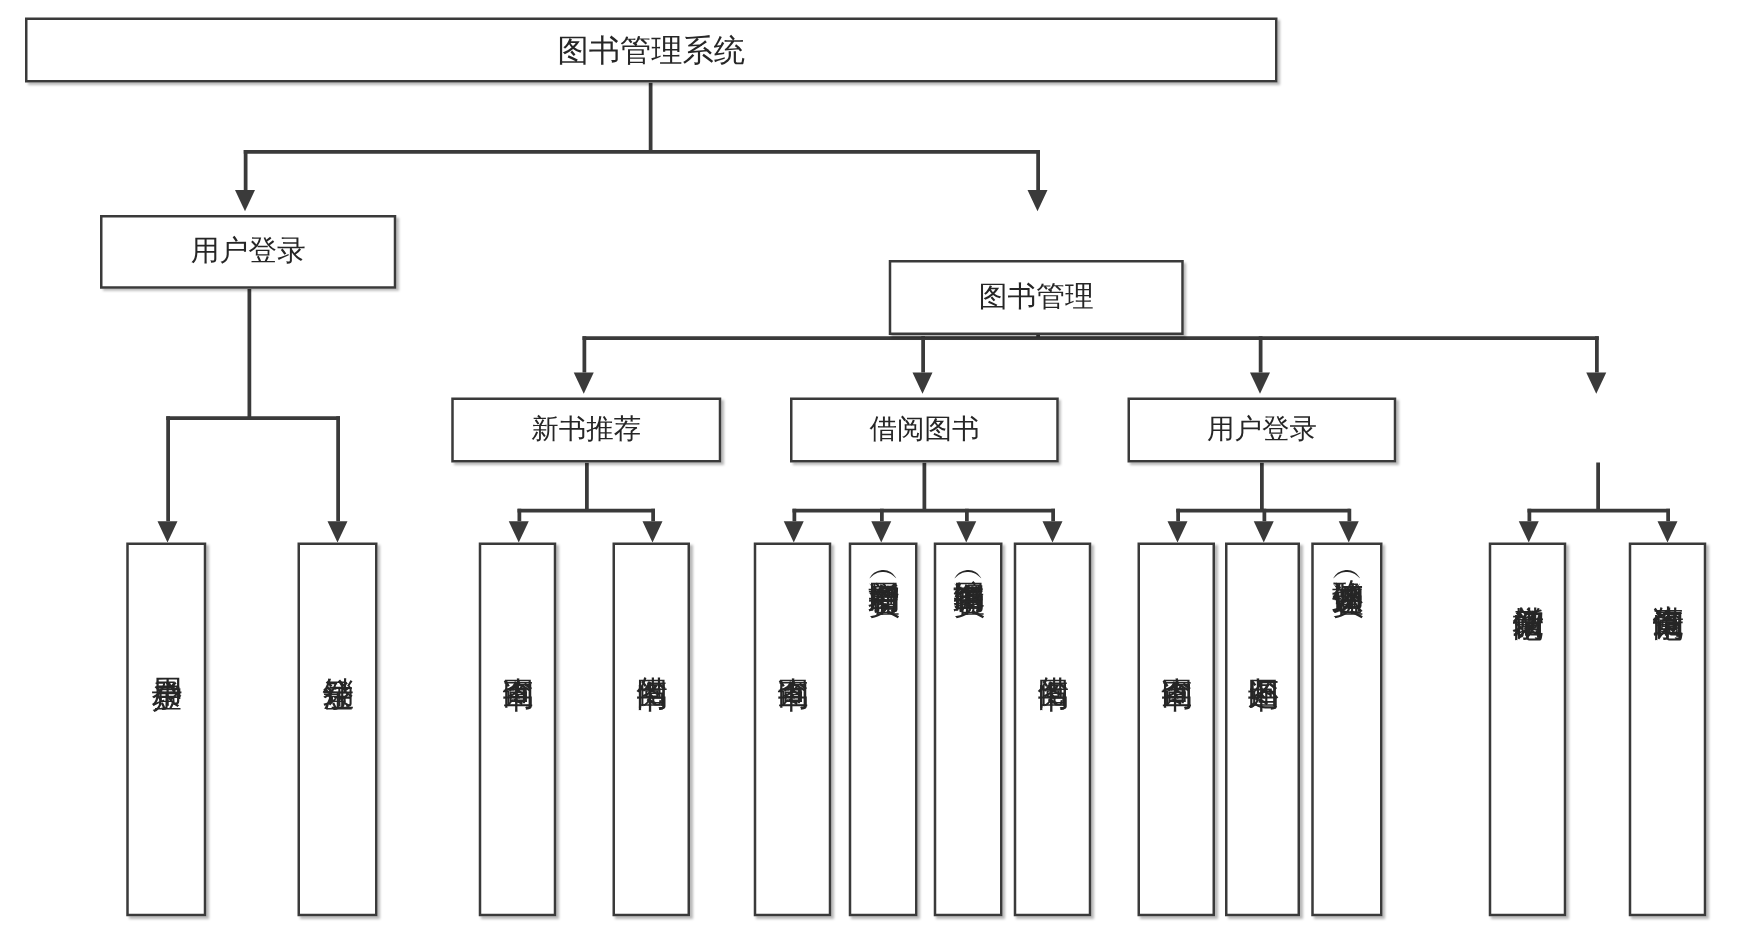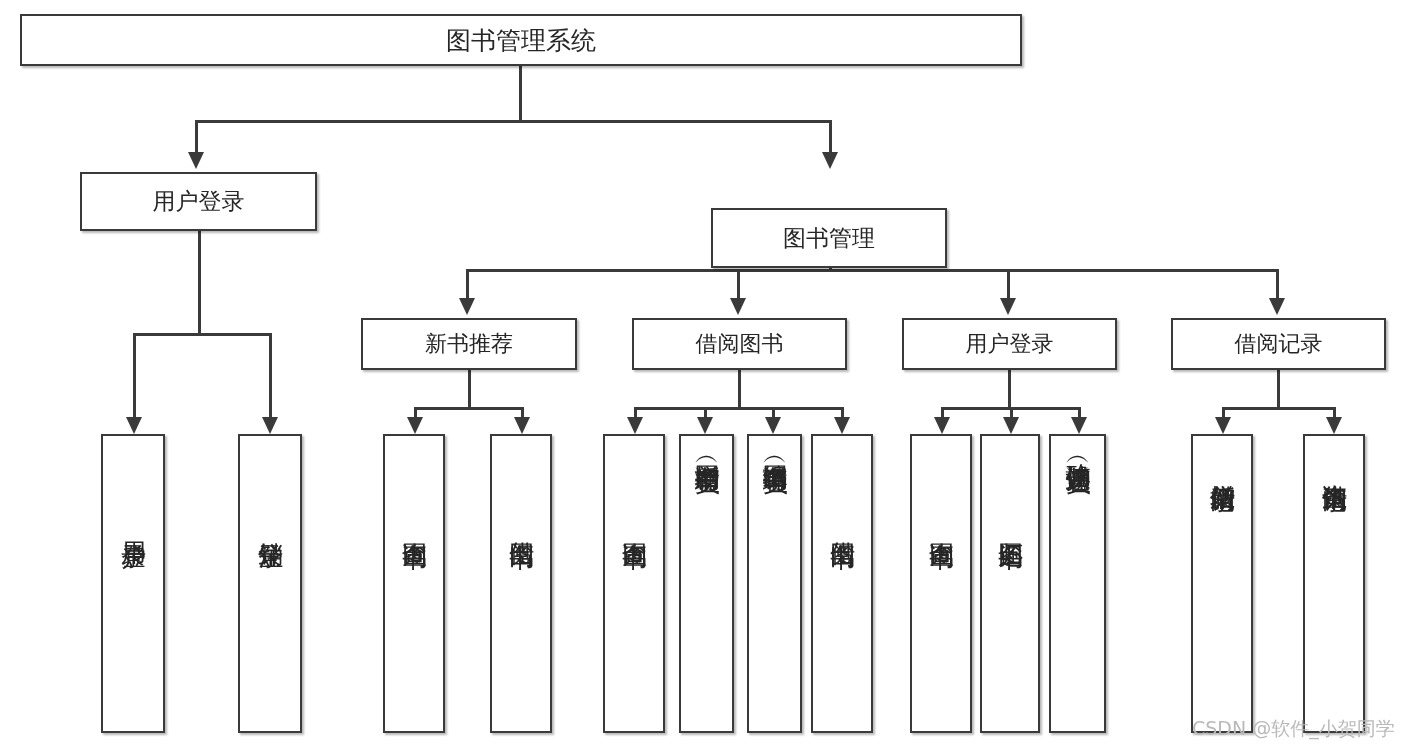--- a/index.html
+++ b/index.html
@@ -163,23 +163,20 @@
 
   <div class="node lvl3" style="left:361px; top:318px; width:216px; height:52px;">
     <span class="lbl">新书推荐</span>
   </div>
   <div class="node lvl3" style="left:632px; top:318px; width:215px; height:52px;">
     <span class="lbl">借阅图书</span>
   </div>
   <div class="node lvl3" style="left:902px; top:318px; width:215px; height:52px;">
     <span class="lbl">用户登录</span>
   </div>
-  <div class="node lvl3" style="left:1171px; top:318px; width:215px; height:52px;">
-    <span class="lbl">借阅记录</span>
-  </div>
 
   <div class="node leaf mid" style="left:101px; top:434px; width:64px; height:299px;">
     <span class="lbl">用户登录</span>
   </div>
   <div class="node leaf mid" style="left:238px; top:434px; width:64px; height:299px;">
     <span class="lbl">注销登录</span>
   </div>
 
   <div class="node leaf mid" style="left:383px; top:434px; width:62px; height:299px;">
     <span class="lbl">查询图书</span>
@@ -211,15 +208,14 @@
     <span class="lbl">确认归还（管理员）</span>
   </div>
 
   <div class="node leaf mid3" style="left:1191px; top:434px; width:62px; height:299px;">
     <span class="lbl">新增借阅记录</span>
   </div>
   <div class="node leaf mid3" style="left:1303px; top:434px; width:62px; height:299px;">
     <span class="lbl">查询借阅记录</span>
   </div>
 
-  <div id="watermark" style="left:1192px; top:716px;">CSDN @软件_小贺同学</div>
 
 </div>
 
 </body></html>

